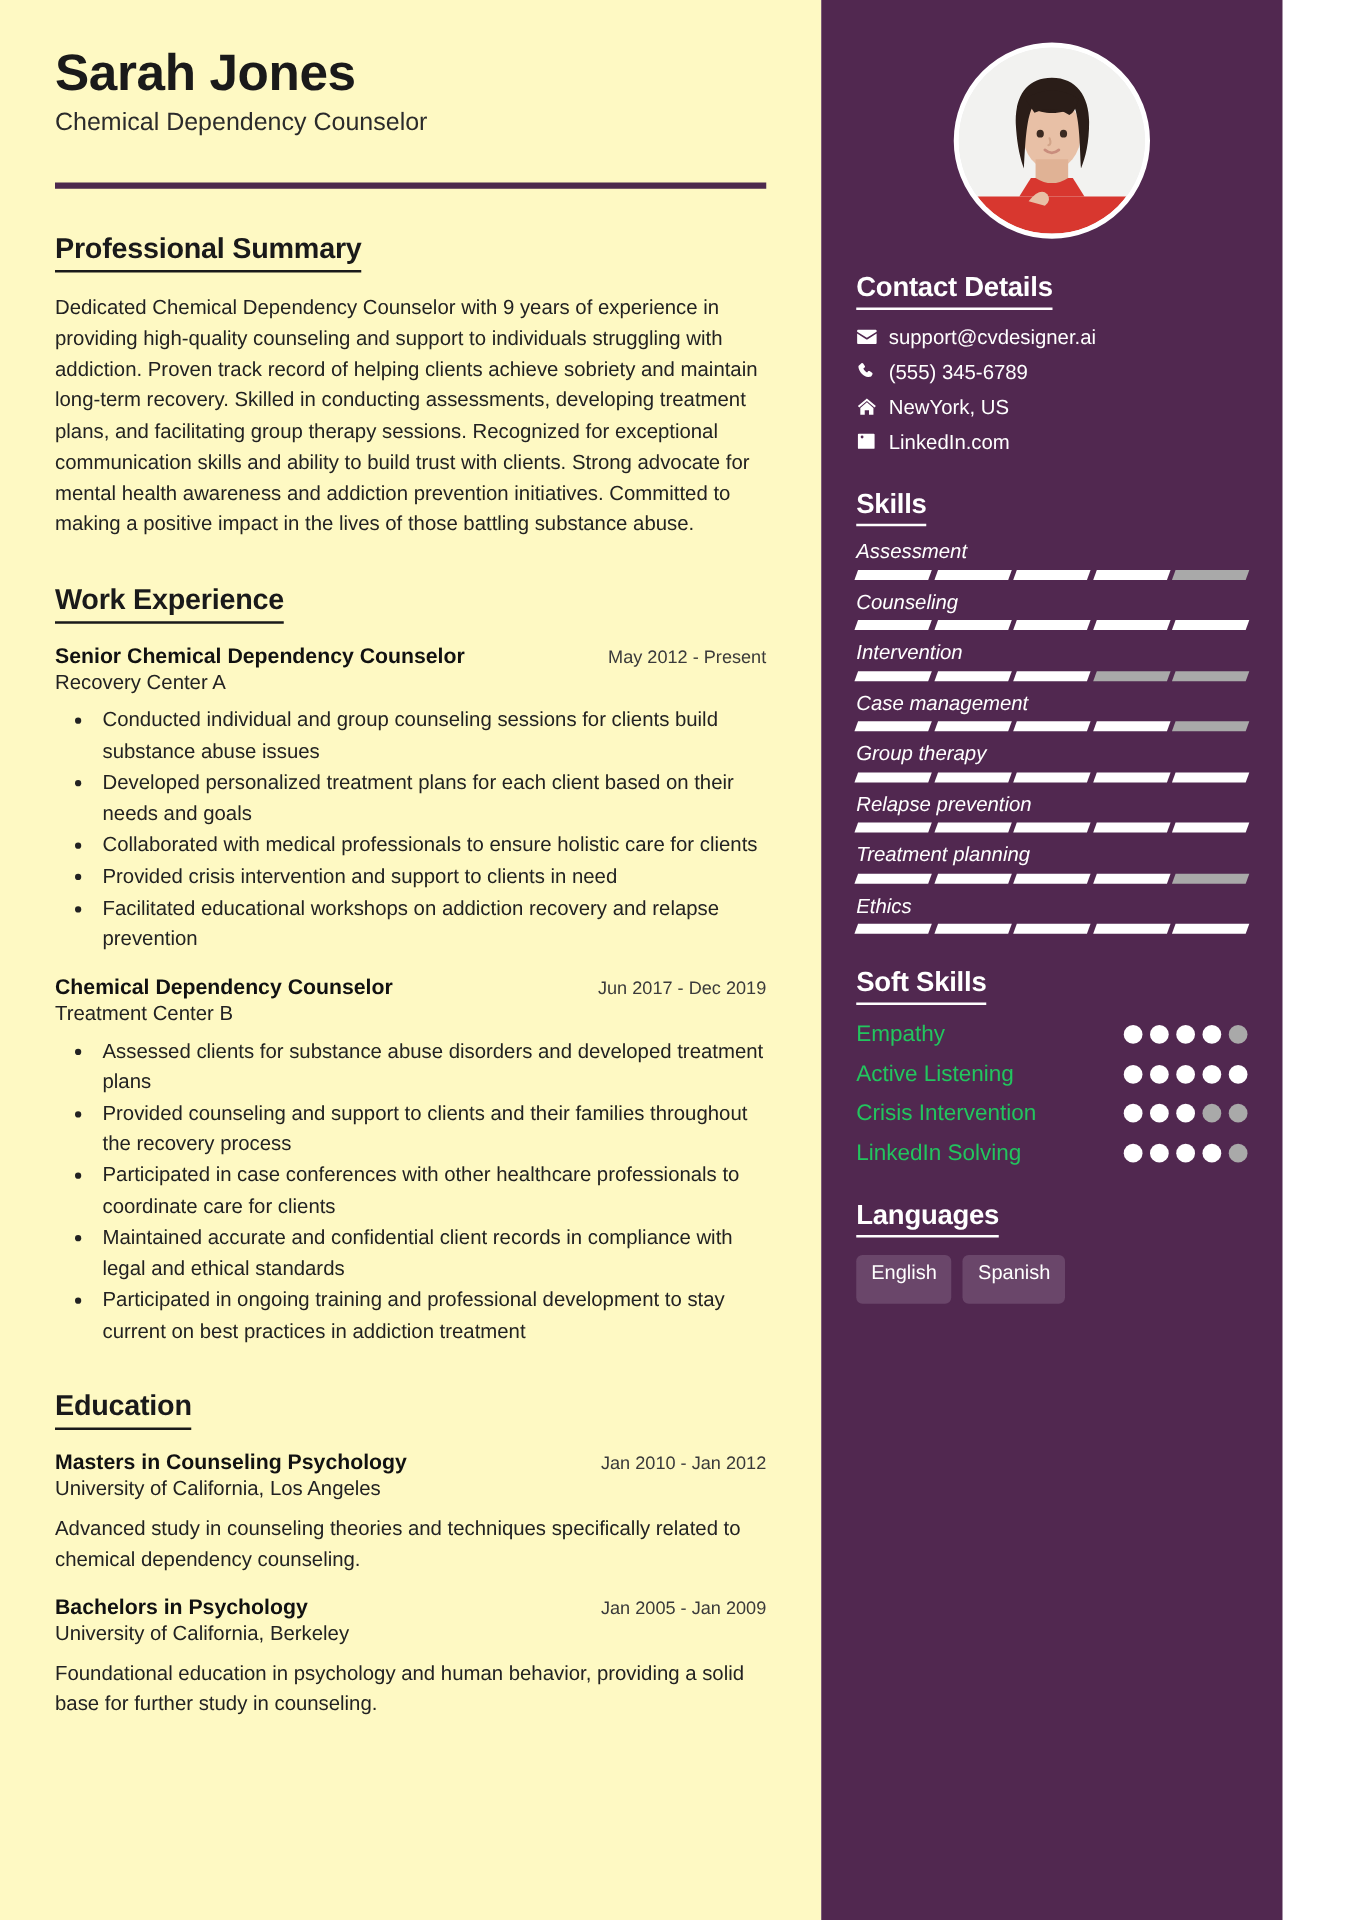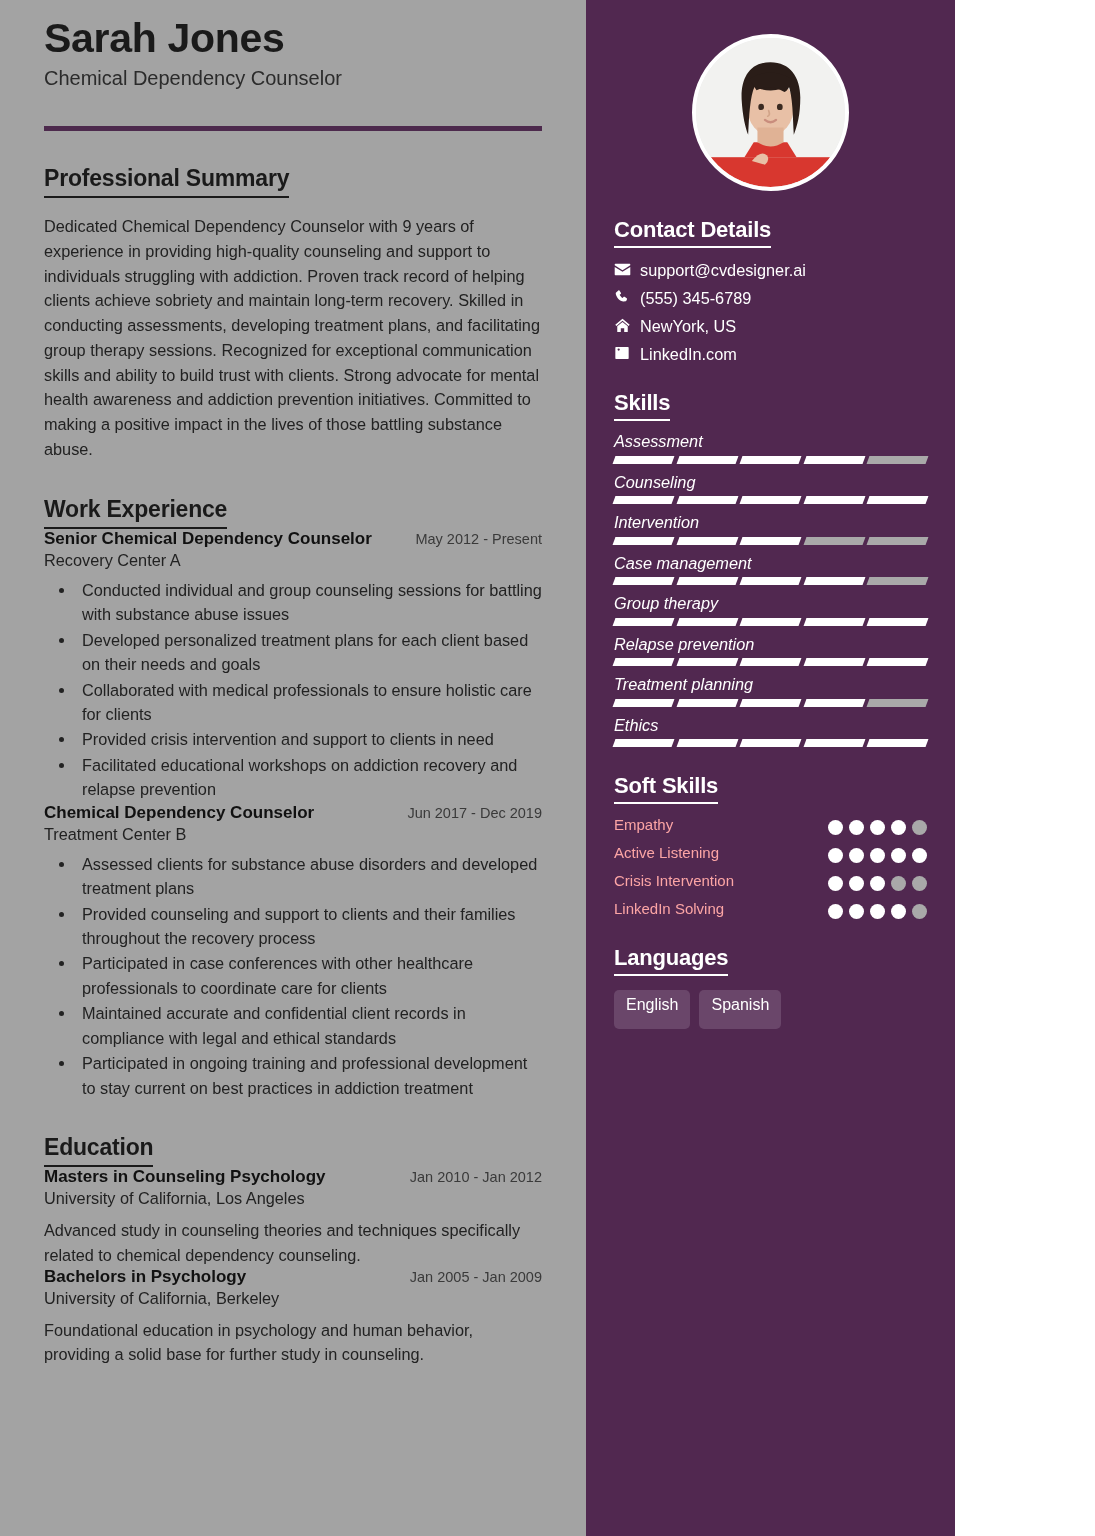--- a/index.html
+++ b/index.html
@@ -13,24 +13,24 @@
   .page {
     position: relative;
     width: 1095px;
     height: 1536px;
     display: flex;
     background: #ffffff;
   }
 
   
   .main {
-    width: 586px;
+    width: 657px;
     height: 1536px;
-    padding: 16px 44px 0 44px;
-    background: #a3a3a3;
+    padding: 36px 44px 0 44px;
+    background: #fef9c3;
   }
   .name {
     font-size: 41px;
     font-weight: bold;
     color: #1a1a1a;
     letter-spacing: -0.3px;
     line-height: 1.1;
   }
   .job-title {
     font-size: 20px;
@@ -55,21 +55,21 @@
     padding-bottom: 4px;
     letter-spacing: -0.2px;
   }
   .summary-text {
     margin-top: 16px;
     font-size: 16.3px;
     line-height: 1.52;
     color: #222222;
   }
 
-  .entry { margin-top: 0; }
+  .entry { margin-top: 16px; }
   .entry-head {
     display: flex;
     align-items: baseline;
     justify-content: space-between;
   }
   .entry-title {
     font-size: 17px;
     font-weight: bold;
     color: #111111;
   }
@@ -178,22 +178,22 @@
   .seg.on { background: #ffffff; }
 
   .soft-list { margin-top: 12px; }
   .soft-row {
     display: flex;
     align-items: flex-start;
     justify-content: space-between;
     margin-bottom: 9px;
   }
   .soft-name {
-    font-size: 15px;
-    color: #fca5a5;
+    font-size: 18px;
+    color: #22c55e;
     line-height: 1.25;
     max-width: 175px;
   }
   .dots {
     display: flex;
     gap: 6px;
     padding-top: 4px;
     flex: 0 0 auto;
   }
   .dot {
@@ -239,21 +239,21 @@
     <div class="section">
       <div class="section-title">Work Experience</div>
       <div id="work-entries">
           <div class="entry">
             <div class="entry-head">
               <div class="entry-title">Senior Chemical Dependency Counselor</div>
               <div class="entry-date">May 2012 - Present</div>
             </div>
             <div class="entry-org">Recovery Center A</div>
             <ul class="bullets">
-              <li>Conducted individual and group counseling sessions for battling with substance abuse issues</li>
+              <li>Conducted individual and group counseling sessions for clients build substance abuse issues</li>
               <li>Developed personalized treatment plans for each client based on their needs and goals</li>
               <li>Collaborated with medical professionals to ensure holistic care for clients</li>
               <li>Provided crisis intervention and support to clients in need</li>
               <li>Facilitated educational workshops on addiction recovery and relapse prevention</li>
             </ul>
           </div>
           <div class="entry">
             <div class="entry-head">
               <div class="entry-title">Chemical Dependency Counselor</div>
               <div class="entry-date">Jun 2017 - Dec 2019</div>

